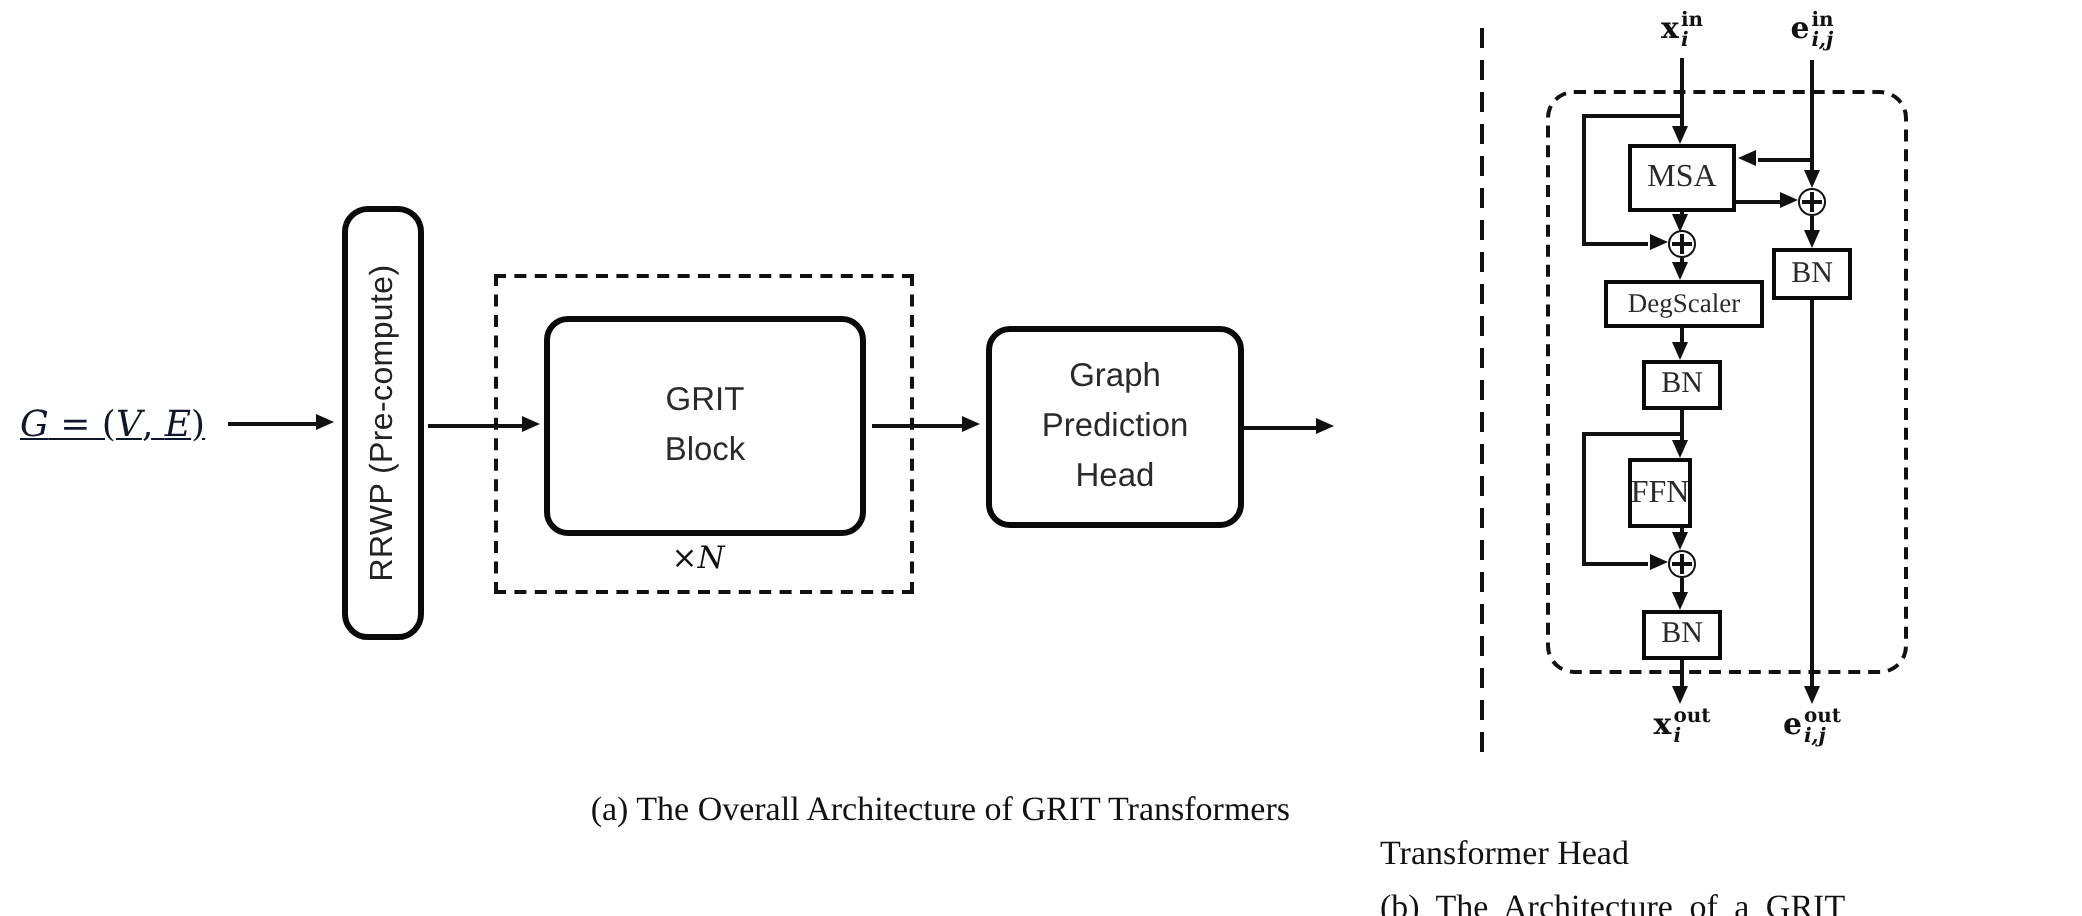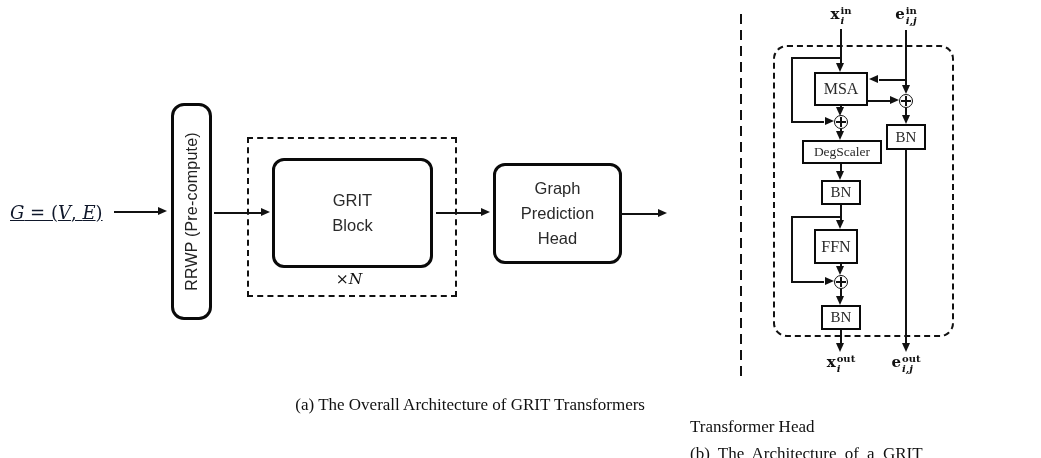--- a/index.html
+++ b/index.html
@@ -150,21 +150,21 @@
         <span>BN</span>
       </div>
 
     <div class="vline" style="left:840px; top:205px; height:16px;"></div>
     <div class="ah ah-d" style="left:836px; top:220px;"></div>
     <div class="hline" style="left:791px; top:216px; width:50px;"></div>
     <div class="vline" style="left:791px; top:216px; height:66px;"></div>
     <div class="hline" style="left:791px; top:281px; width:33px;"></div>
     <div class="ah ah-r" style="left:825px; top:277px;"></div>
 
-    <div class="box box-b" style="left:814px; top:229px; width:44px; height:35px; font-size:16px;">
+    <div class="box box-b" style="left:814px; top:229px; width:32px; height:35px; font-size:16px;">
         <span>FFN</span>
       </div>
 
     <div class="vline" style="left:840px; top:264px; height:3px;"></div>
     <div class="ah ah-d" style="left:836px; top:266px;"></div>
     <div class="oplus" style="left:834px; top:275px;"></div>
 
     <div class="vline" style="left:840px; top:289px; height:8px;"></div>
     <div class="ah ah-d" style="left:836px; top:296px;"></div>
     <div class="box box-b" style="left:821px; top:305px; width:40px; height:25px; font-size:15px;">

